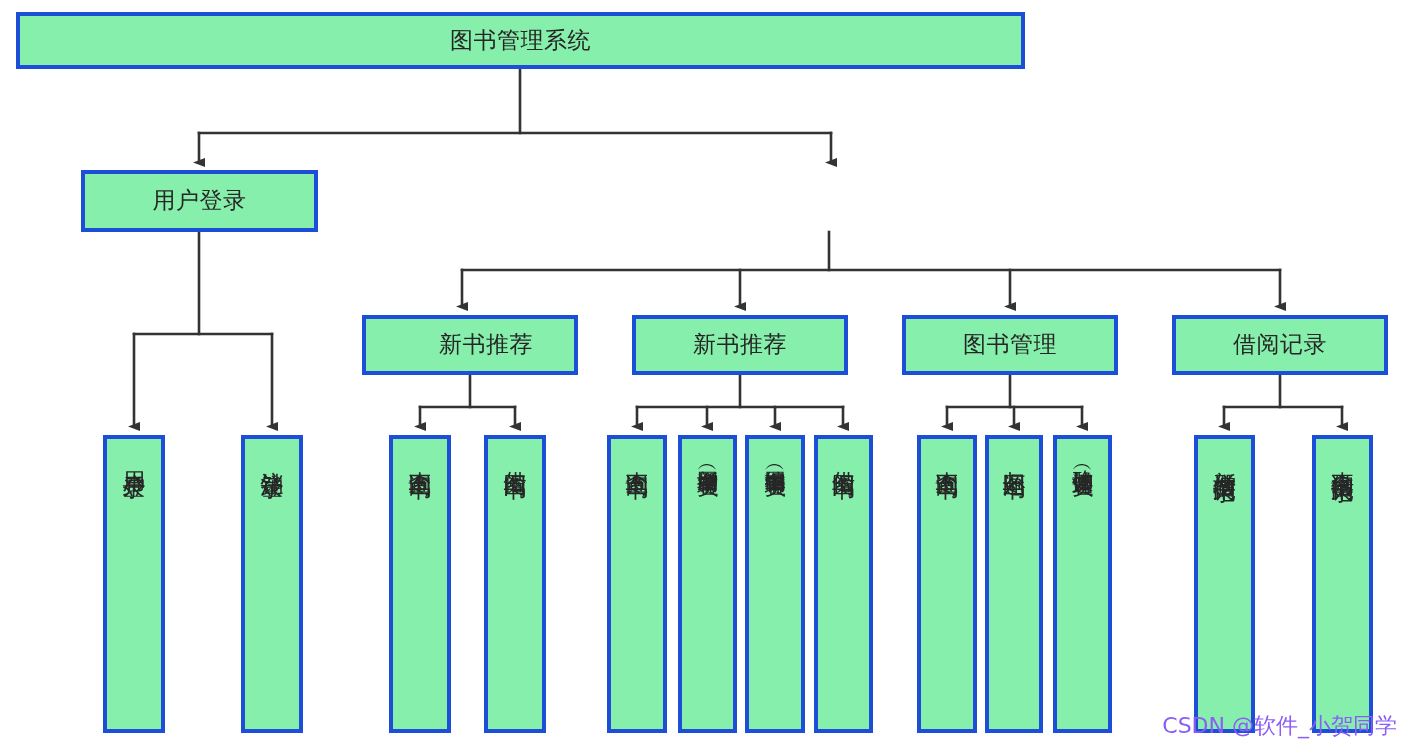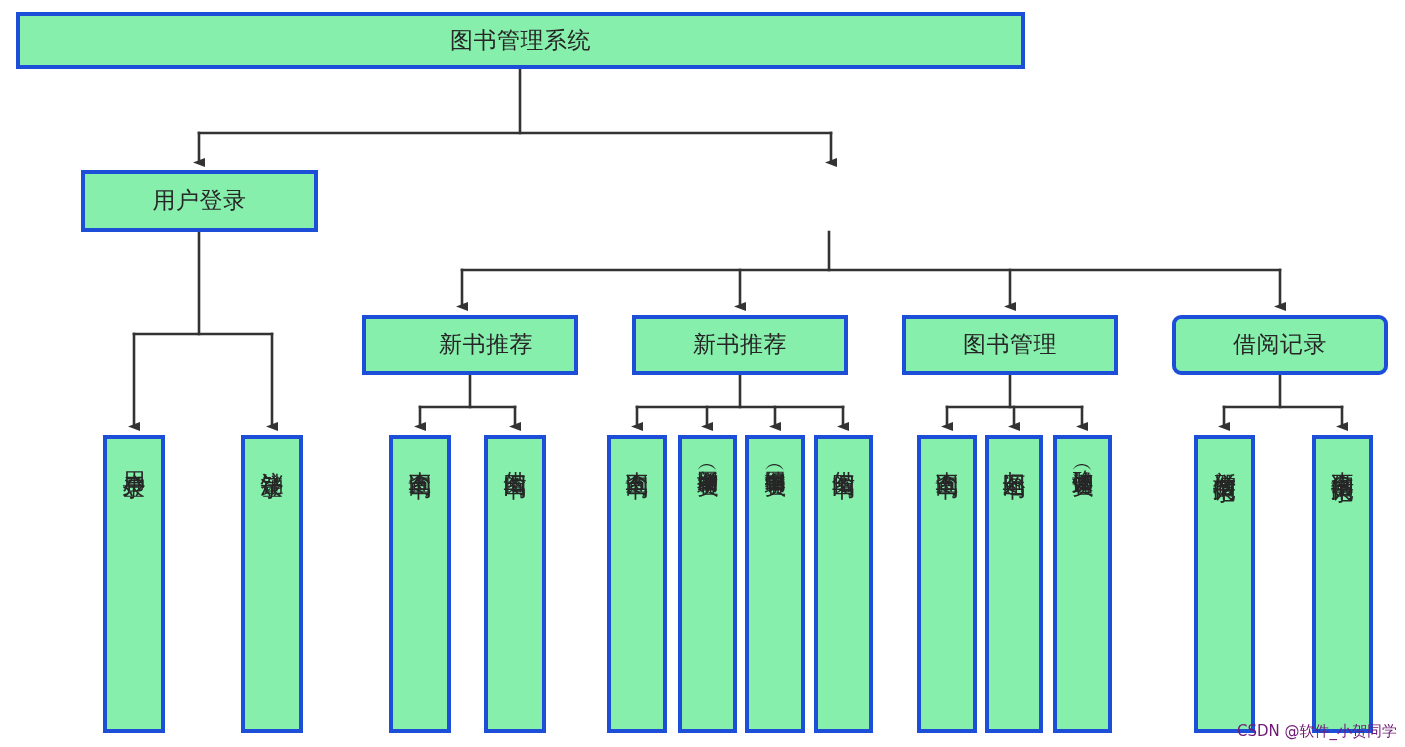--- a/index.html
+++ b/index.html
@@ -61,22 +61,22 @@
     white-space: nowrap;
   }
   .node.vert.small .lbl {
     font-size: 21px;
     letter-spacing: 1px;
   }
   .watermark {
     position: absolute;
     right: 8px;
     bottom: 6px;
-    font-size: 15px;
-    color: #701a75;
+    font-size: 22px;
+    color: #8b5cf6;
     z-index: 5;
     white-space: nowrap;
     font-family: "DejaVu Sans", "Liberation Sans", sans-serif;
   }
 </style>
 </head>
 <body>
 
 <div id="canvas">
 
@@ -140,21 +140,21 @@
 
   <div class="node horiz" style="left:362px; top:315px; width:216px; height:60px;padding-left:32px;">
     <span class="lbl">新书推荐</span>
   </div>
   <div class="node horiz" style="left:632px; top:315px; width:216px; height:60px;">
     <span class="lbl">新书推荐</span>
   </div>
   <div class="node horiz" style="left:902px; top:315px; width:216px; height:60px;">
     <span class="lbl">图书管理</span>
   </div>
-  <div class="node horiz" style="left:1172px; top:315px; width:216px; height:60px;border-radius:9px;">
+  <div class="node horiz" style="left:1172px; top:315px; width:216px; height:60px;">
     <span class="lbl">借阅记录</span>
   </div>
 
   <div class="node vert" style="left:103px; top:435px; width:62px; height:298px;">
     <span class="lbl">用户登录</span>
   </div>
   <div class="node vert" style="left:241px; top:435px; width:62px; height:298px;">
     <span class="lbl">注销登录</span>
   </div>
   <div class="node vert" style="left:389px; top:435px; width:62px; height:298px;">

